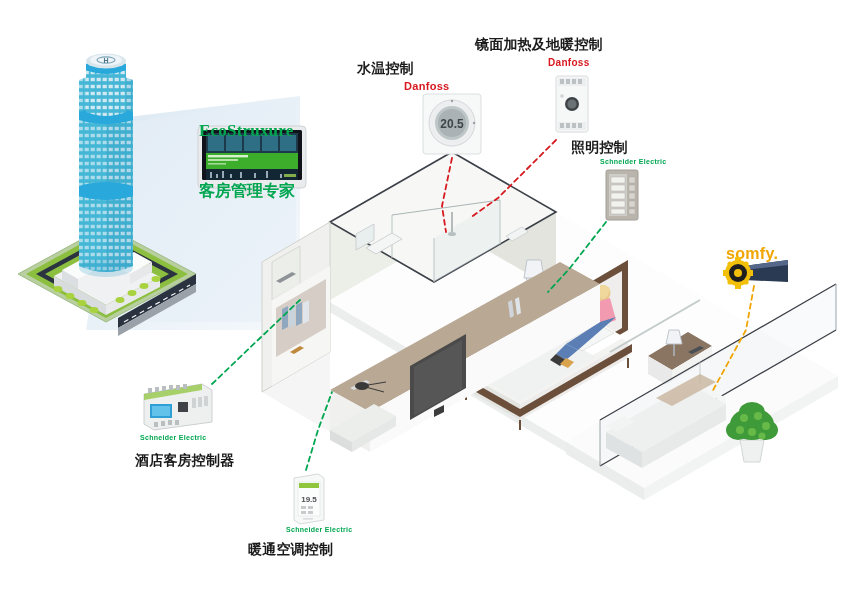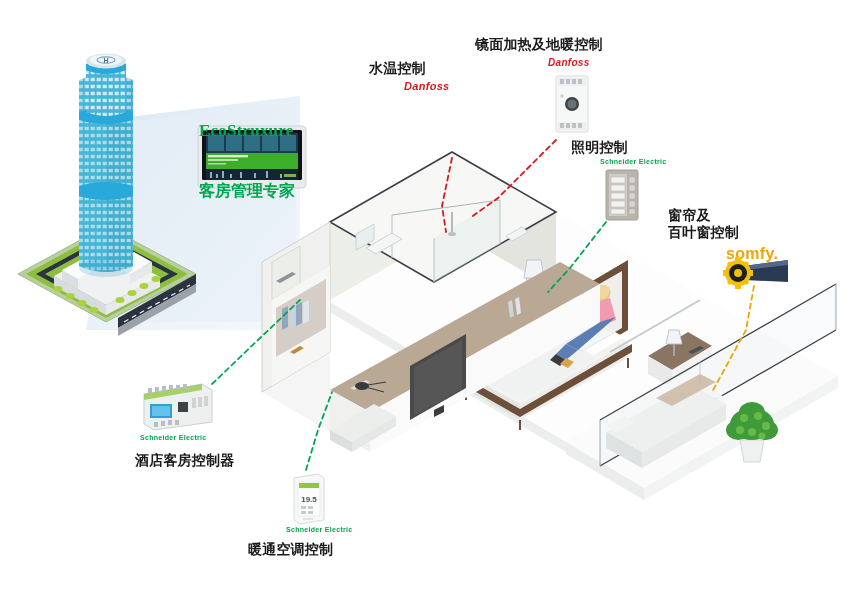--- a/index.html
+++ b/index.html
@@ -2,21 +2,21 @@
 <html><head>
 <meta charset="utf-8">
 <style>
   html,body{margin:0;padding:0;background:#ffffff;}
   body{width:852px;height:612px;overflow:hidden;position:relative;
        font-family:"Liberation Sans","DejaVu Sans",sans-serif;}
   #stage{position:absolute;inset:0;width:852px;height:612px;background:#fff;}
   .abs{position:absolute;}
   .lbl{position:absolute;color:#1a1a1a;font-size:14px;font-weight:700;line-height:1.22;
        letter-spacing:.2px;white-space:pre;text-align:left;}
-  .brand{position:absolute;font-style:italic;font-weight:700;letter-spacing:.3px;}
+  .brand{position:absolute;font-weight:700;letter-spacing:.3px;}
   .eco{position:absolute;color:#00a650;font-weight:700;line-height:1.25;white-space:pre;}
   .eco .l1{font-size:17px;letter-spacing:.2px;font-family:Liberation Serif, serif;}
   .eco .l2{font-size:16px;}
   svg{display:block;}
   .nosel{user-select:none;}
 </style>
 </head>
 <body>
 
 <div id="stage" class="nosel">
@@ -309,22 +309,33 @@
       <rect x="48" y="64" width="16" height="6" fill="#dfe2e4"></rect>
       <rect x="34" y="70" width="44" height="4" rx="2" fill="#e9ebec"></rect>
     </svg>
   </div>
 
   <div class="eco" style="left:199px;top:80px">
     <div class="l1">EcoStruxure</div>
     <div class="l2">客房管理专家</div>
   </div>
 
-  <div class="lbl" style="left:369px;top:60px;width:100px">水温控制</div>
+  <div class="lbl" style="left:357px;top:60px;width:100px">水温控制</div>
   <div class="brand" style="left:404px;top:80px;font-size:11px;color:#d71920">Danfoss</div>
+  <div class="abs" style="left:421px;top:92px">
+    <svg width="62" height="64" viewBox="0 0 62 64">
+      <rect x="2" y="2" width="58" height="60" rx="3" fill="#f7f8f8" stroke="#dcdfe0"></rect>
+      <circle cx="31" cy="31" r="23" fill="#eceeef" stroke="#d4d7d9"></circle>
+      <circle cx="31" cy="31" r="17" fill="#bfc6c8"></circle>
+      <circle cx="31" cy="31" r="14" fill="#aab2b5"></circle>
+      <text x="31" y="36" font-size="12" font-weight="700" fill="#3f4649" text-anchor="middle" font-family="Liberation Sans, sans-serif">20.5</text>
+      <circle cx="31" cy="9" r="1.2" fill="#9aa2a5"></circle>
+      <circle cx="53" cy="31" r="1.2" fill="#9aa2a5"></circle>
+    </svg>
+  </div>
 
   <div class="lbl" style="left:475px;top:36px;width:190px">镜面加热及地暖控制</div>
   <div class="brand" style="left:548px;top:57px;font-size:10px;color:#d71920">Danfoss</div>
   <div class="abs" style="left:551px;top:72px">
     <svg width="42" height="64" viewBox="0 0 42 64">
       <rect x="5" y="4" width="32" height="56" rx="2" fill="#f6f7f7" stroke="#d8dbdc"></rect>
       <rect x="7" y="6" width="28" height="8" fill="#eceeef"></rect>
       <g fill="#bcc2c4">
         <rect x="9" y="7" width="4" height="5"></rect>
           <rect x="15" y="7" width="4" height="5"></rect>
@@ -360,22 +371,20 @@
       <g fill="#d8d5cf" stroke="#b0aca5" stroke-width=".5">
         <rect x="25" y="9" width="6" height="6"></rect>
           <rect x="25" y="17" width="6" height="6"></rect>
         <rect x="25" y="25" width="6" height="6"></rect>
           <rect x="25" y="33" width="6" height="6"></rect>
         <rect x="25" y="41" width="6" height="5"></rect>
       </g>
     </svg>
   </div>
 
-  <div class="lbl" style="left:668px;top:207px;width:156px">窗帘及
-百叶窗控制</div>
   <div class="brand" style="left:726px;top:245px;font-size:16px;color:#f0a500;font-style:normal">somfy.</div>
   <div class="abs" style="left:722px;top:256px">
     <svg width="70" height="36" viewBox="0 0 70 36">
       <path d="M22 10 L66 4 L66 26 L22 24 Z" fill="#2a3a52"></path>
       <path d="M22 10 L66 4 L66 9 L22 14 Z" fill="#55688a"></path>
       <circle cx="16" cy="17" r="13" fill="#f2c009"></circle>
       <circle cx="16" cy="17" r="9" fill="#1f1f1f"></circle>
       <circle cx="16" cy="17" r="4" fill="#f2c009"></circle>
       <g fill="#f2c009">
         <rect x="13" y="1" width="6" height="5"></rect>

